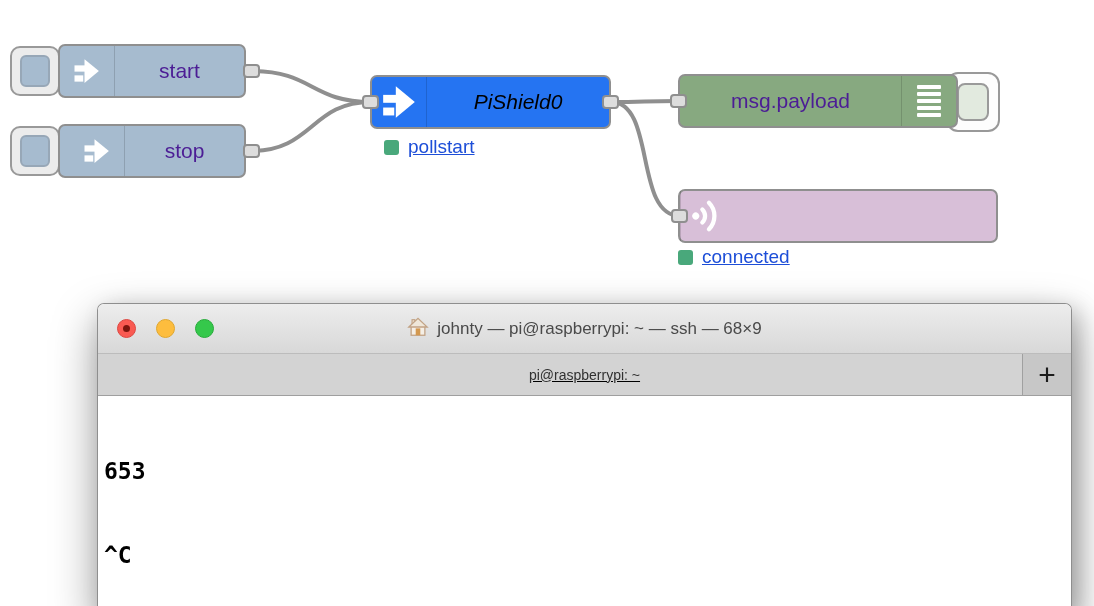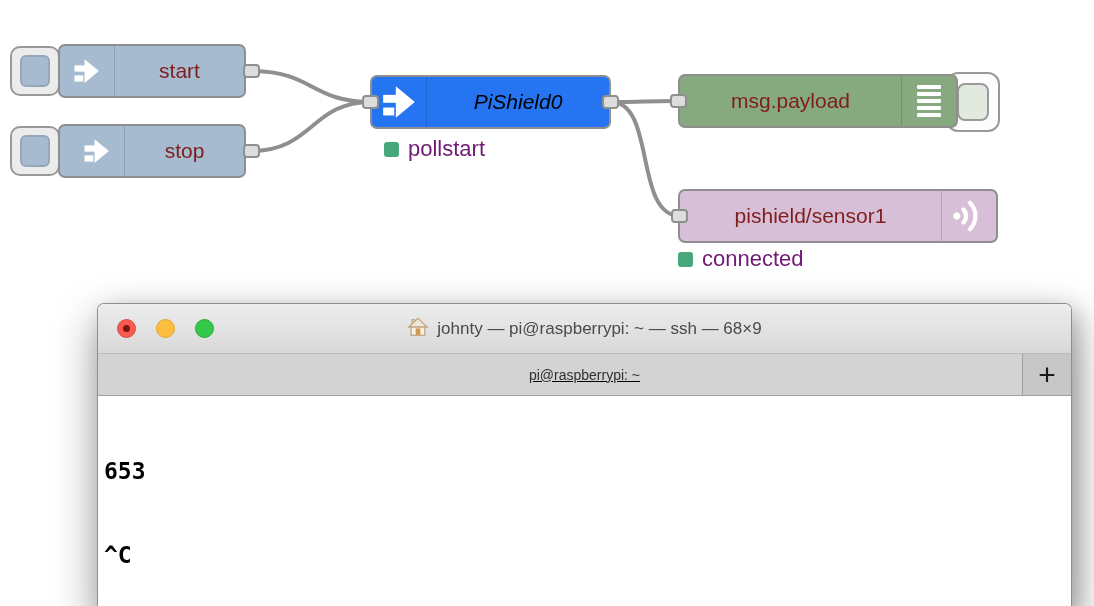--- a/index.html
+++ b/index.html
@@ -8,21 +8,21 @@
     font-family:"Liberation Sans",sans-serif;position:relative;
   }
   
   #canvas{position:absolute;inset:0;}
   #wires{position:absolute;left:0;top:0;z-index:1;}
   .wire{stroke:#8f8f8f;stroke-width:4;fill:none;stroke-linecap:round;}
   .node{
     position:absolute;z-index:3;height:54px;border:2px solid #8f8f8f;border-radius:7px;
     display:flex;align-items:center;box-sizing:border-box;
   }
-  .node-label{flex:1;text-align:center;font-size:21px;color:#7f1d1d;padding:0 6px;white-space:nowrap;}
+  .node-label{flex:1;text-align:center;font-size:21px;color:#4c1d95;padding:0 6px;white-space:nowrap;}
   .icon-region{width:54px;height:100%;display:flex;align-items:center;justify-content:center;}
   .icon-left{border-right:1px solid rgba(0,0,0,0.14);}
   .icon-right{border-left:1px solid rgba(0,0,0,0.14);}
   .n-inject{left:58px;width:188px;background:#a6bbcf;}
   #node-start{top:44px;}
   #node-stop{top:124px;padding-left:10px;}
   .n-pishield{left:370px;top:75px;width:241px;background:#2574f2;}
   .n-pishield .node-label{font-style:italic;color:#000000;}
   .n-debug{left:678px;top:74px;width:280px;background:#87a980;justify-content:center;}
   .n-mqtt{left:678px;top:189px;width:320px;background:#d8bfd8;}
@@ -37,21 +37,21 @@
   }
   .inject-btn .inner{width:30px;height:32px;background:#a6bbcf;border:2px solid #97a7b7;border-radius:6px;box-sizing:border-box;}
   .debug-btn{
     position:absolute;z-index:2;left:946px;top:72px;width:54px;height:60px;background:#fdfdfd;
     border:2px solid #999999;border-radius:12px;box-sizing:border-box;
     display:flex;align-items:center;justify-content:center;
   }
   .debug-btn .inner{width:32px;height:38px;background:#e2eadf;border:2px solid #9a9a9a;border-radius:8px;box-sizing:border-box;}
   .status{position:absolute;z-index:2;display:flex;align-items:center;gap:9px;}
   .status-dot{width:15px;height:15px;border-radius:3px;background:#49a87b;}
-  .status-label{font-size:22px;color:#701a75;}
+  .status-label{font-size:19px;color:#1d4ed8;text-decoration:underline;}
   .bars-icon{display:flex;flex-direction:column;gap:3px;}
   .bars-icon span{display:block;width:24px;height:4px;background:#ffffff;border-radius:1px;}
   
   #terminal{
     position:absolute;left:97px;top:303px;width:975px;height:310px;z-index:5;
     border:1px solid #8e8e8e;border-bottom:none;border-radius:7px 7px 0 0;
     box-shadow:0 18px 45px rgba(0,0,0,0.40),8px 6px 22px rgba(0,0,0,0.18);
     box-sizing:border-box;background:#ffffff;
   }
   #titlebar{
@@ -154,21 +154,20 @@
           <span></span>
           <span></span>
           <span></span>
           <span></span>
         </div>
     </div>
     <div class="port" style="left:-10px;top:18px;"></div>
   </div>
 
   <div class="node n-mqtt">
-    <div class="node-label">pishield/sensor1</div>
     <div class="icon-region icon-right">
       <svg width="32" height="32" viewBox="0 0 24 24" style="transform:rotate(45deg);">
         <circle cx="5.5" cy="18.5" r="2.6" fill="#fff"></circle>
         <path d="M5.5 11.5 a 7 7 0 0 1 7 7" stroke="#fff" stroke-width="3.2" fill="none" stroke-linecap="round"></path>
         <path d="M5.5 4.5 a 14 14 0 0 1 14 14" stroke="#fff" stroke-width="3.2" fill="none" stroke-linecap="round"></path>
       </svg>
     </div>
     <div class="port" style="left:-9px;top:18px;"></div>
   </div>
   <div class="status" style="left:678px;top:246px;">

